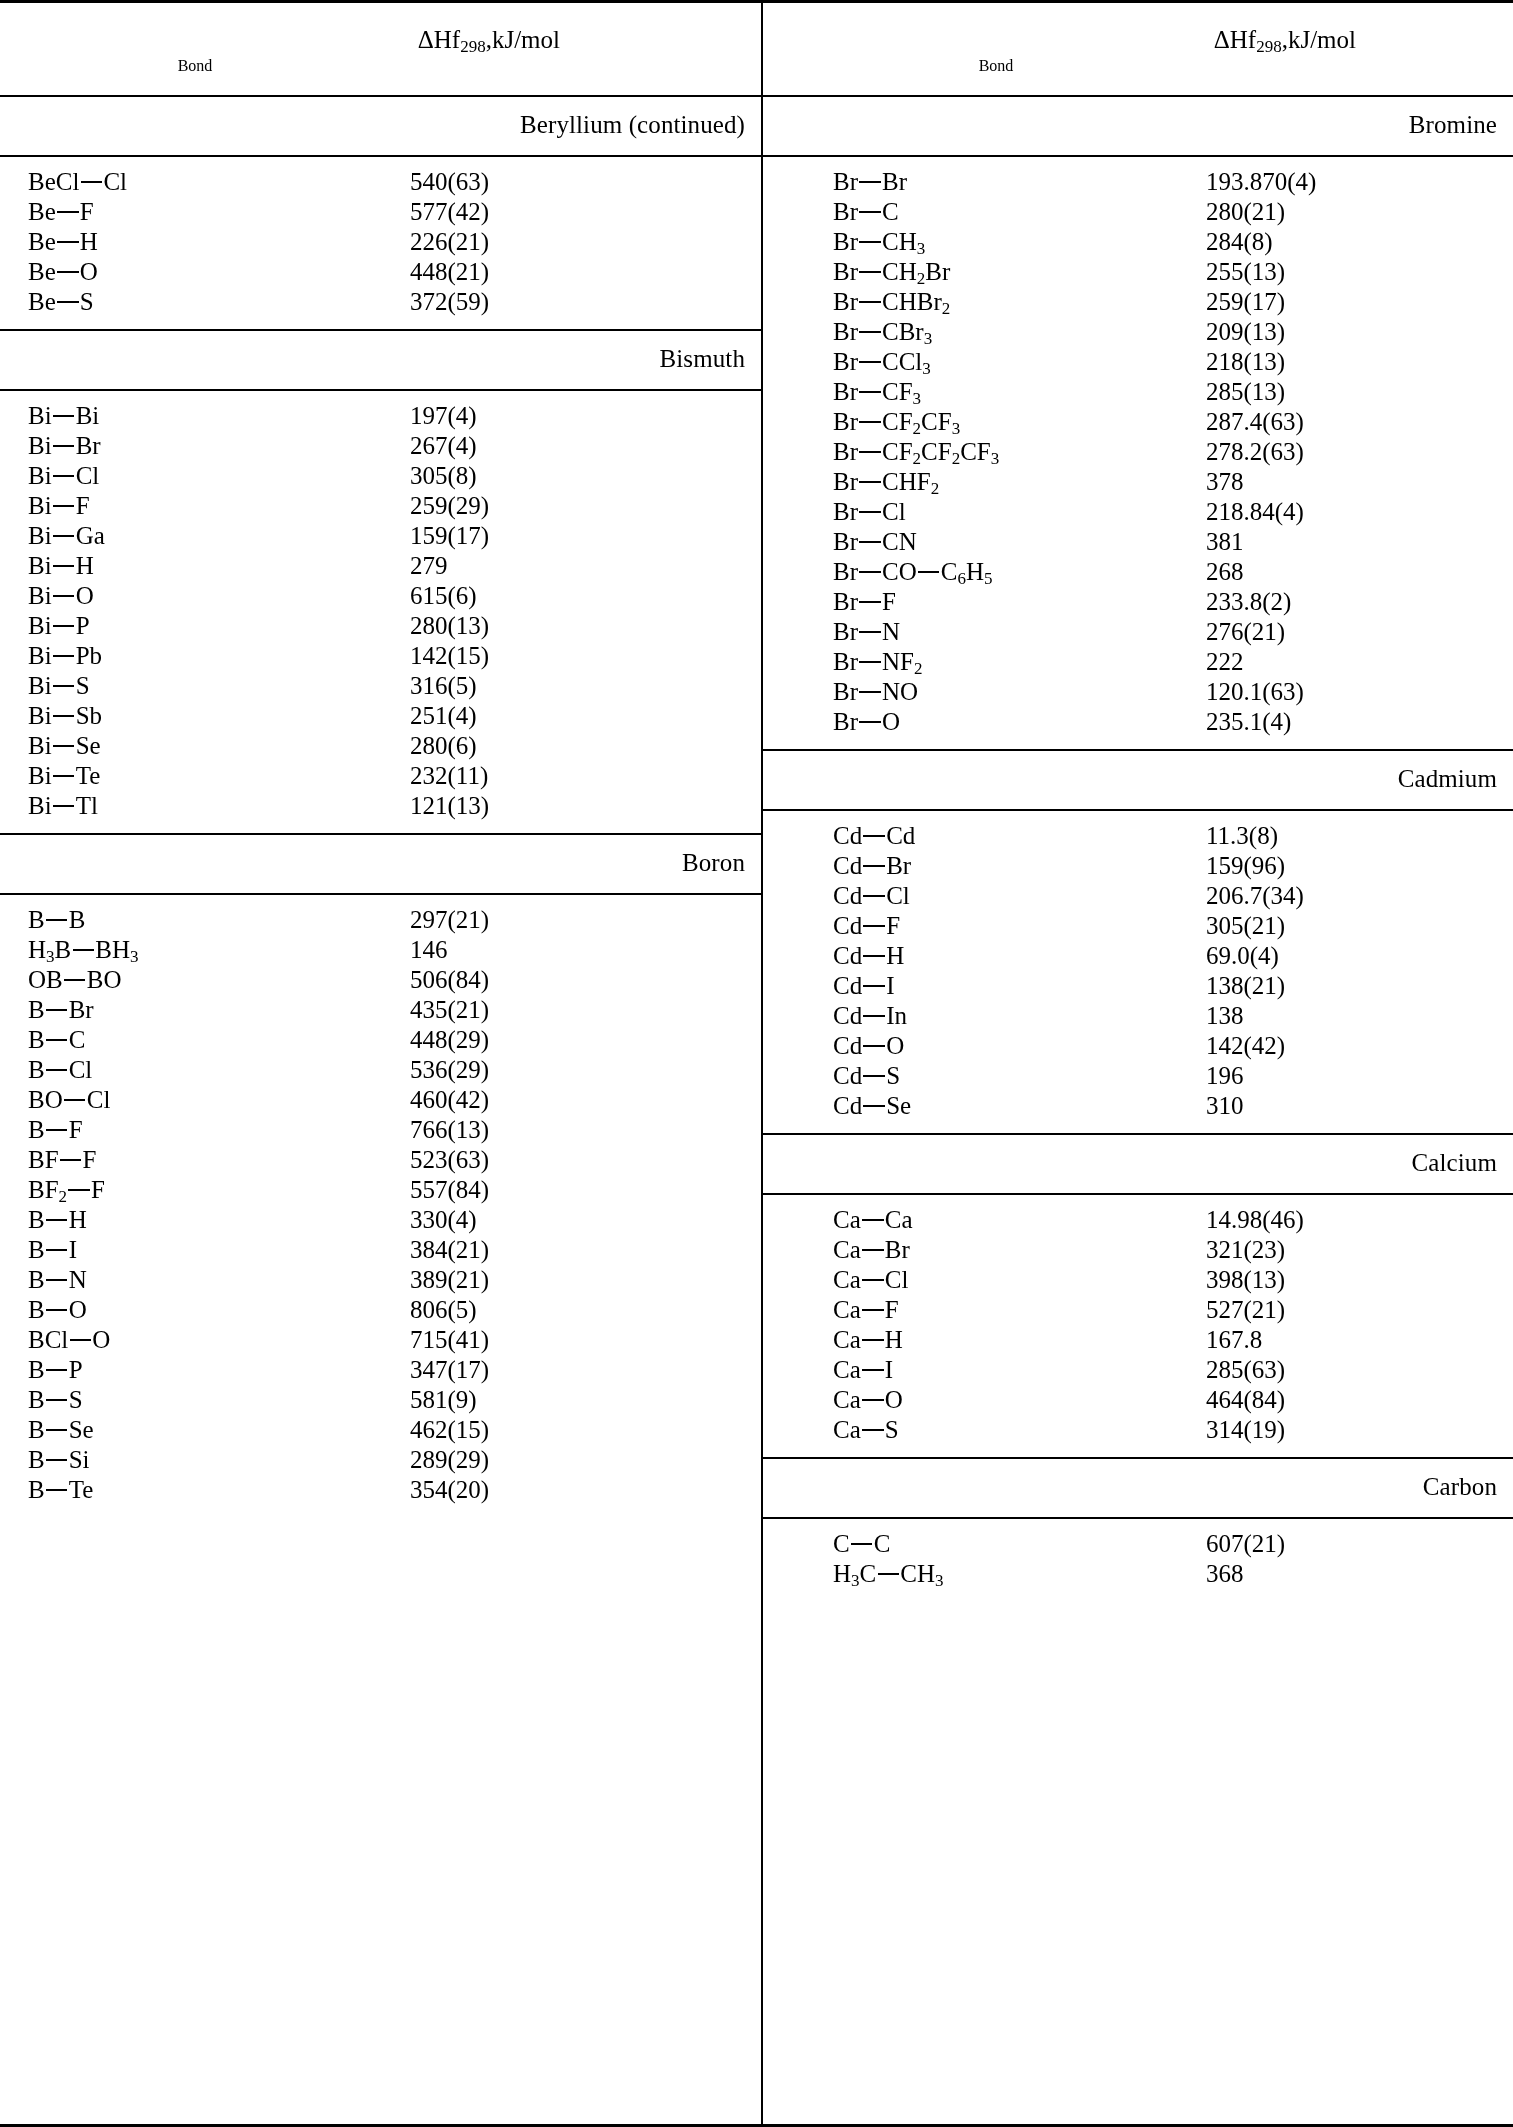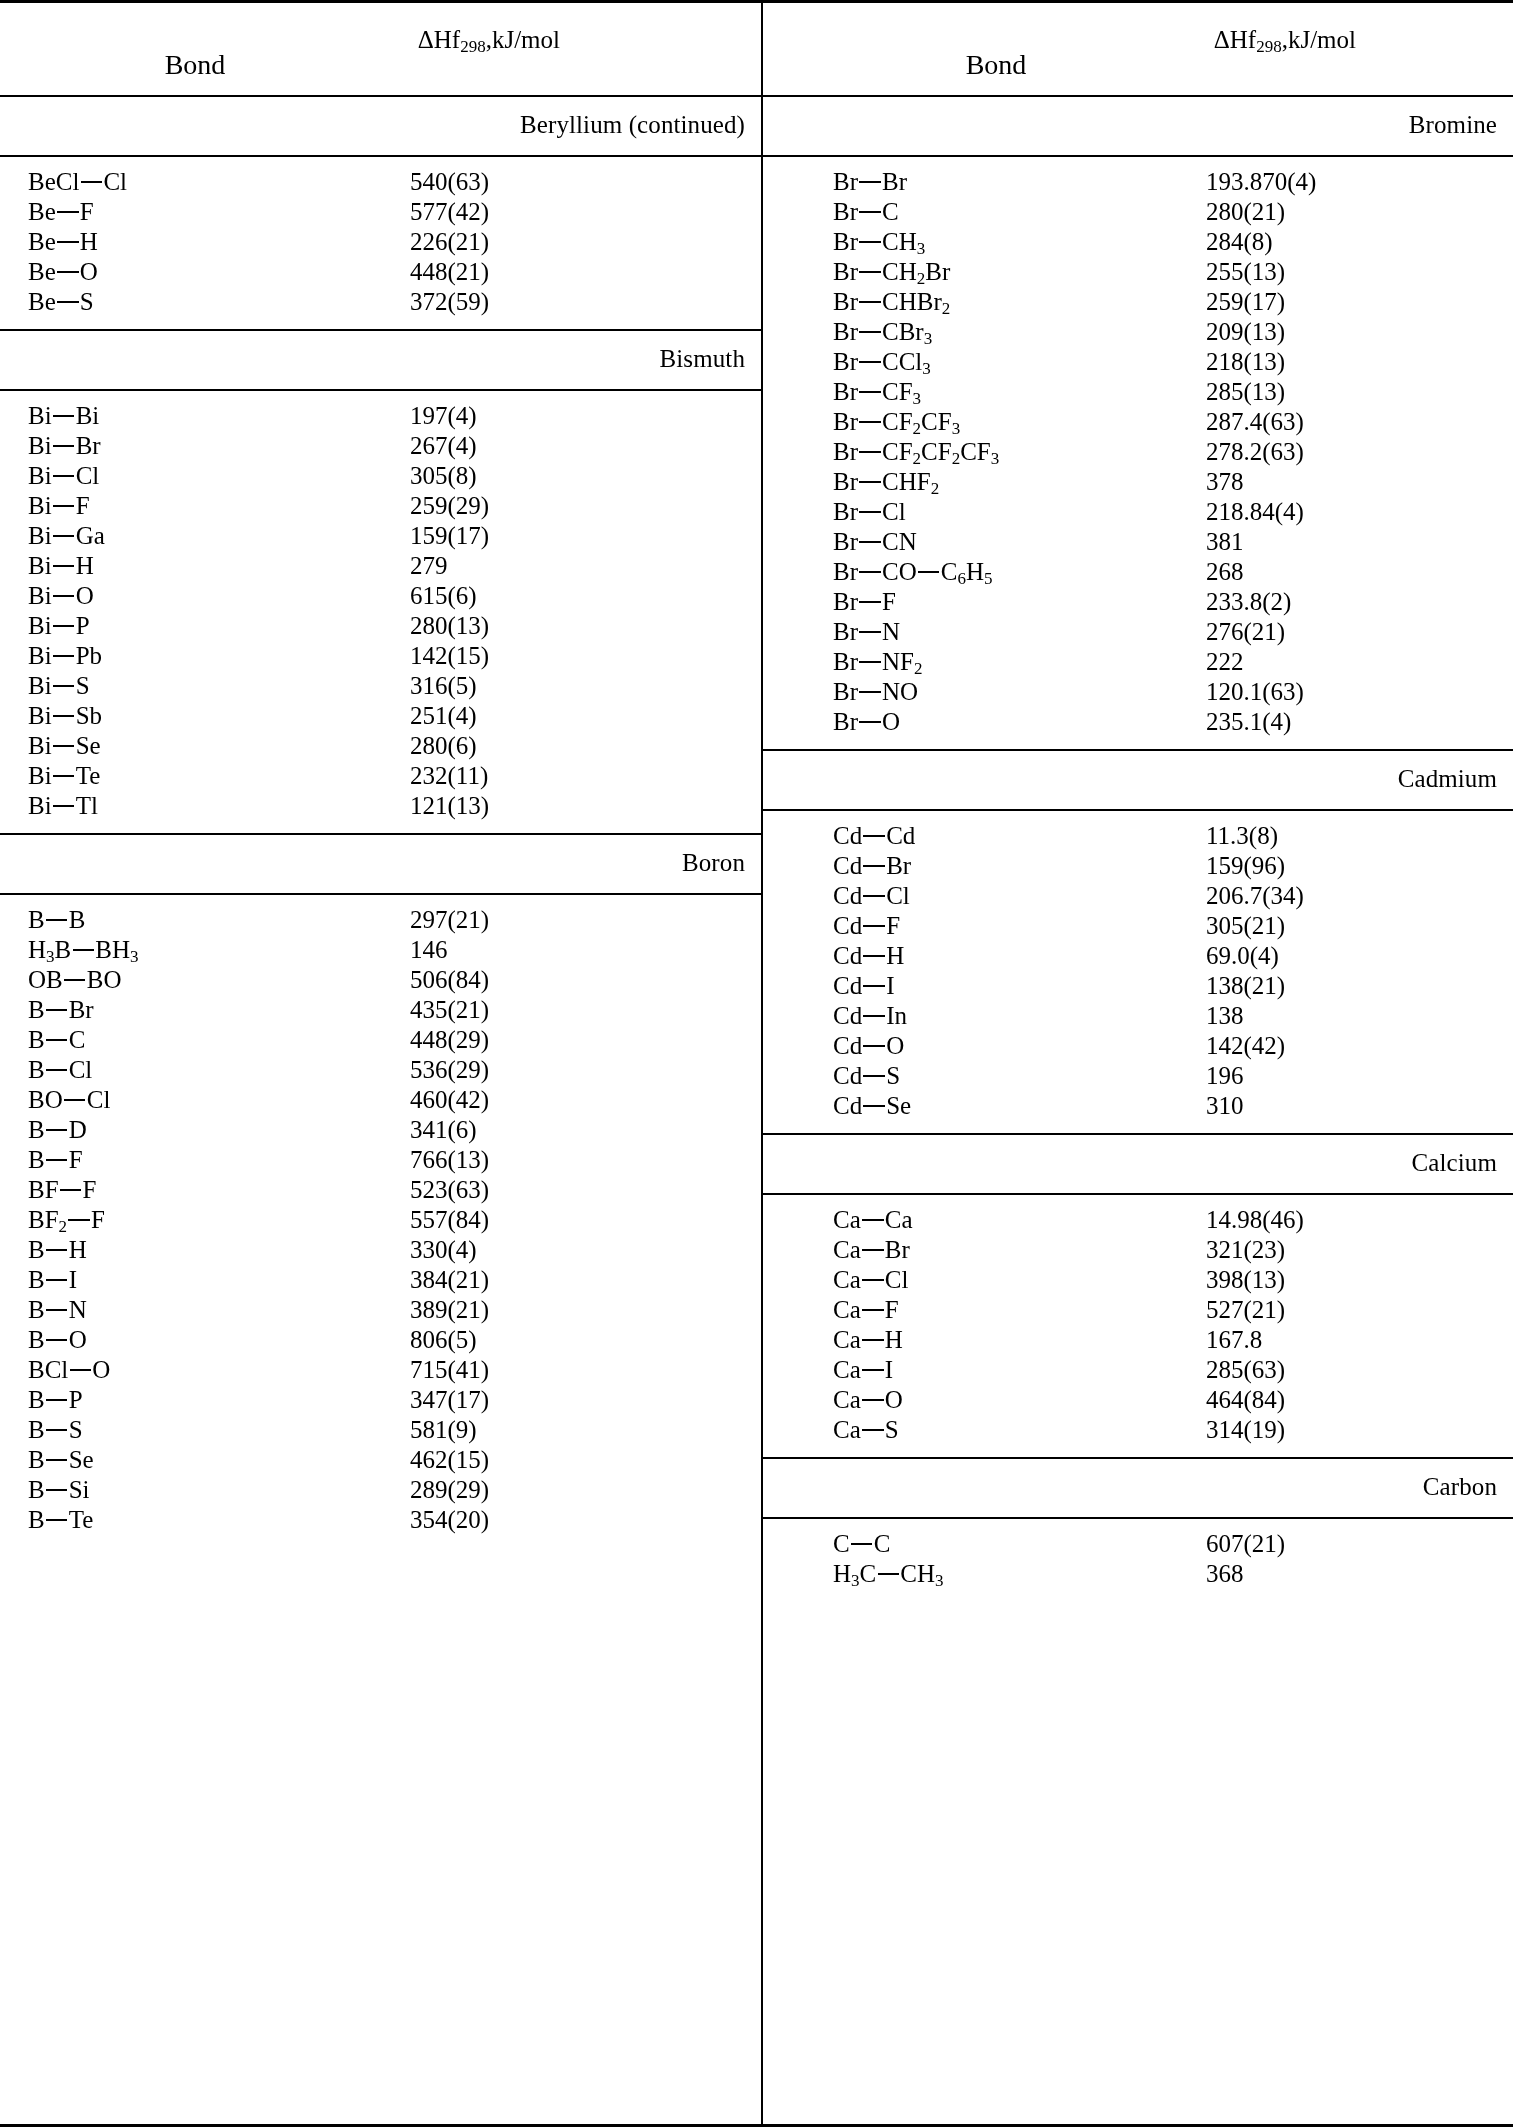--- a/index.html
+++ b/index.html
@@ -74,22 +74,22 @@
   }
   .col-header .hdr-bond {
     position: absolute;
     left: 0;
     top: 0;
     width: 390px;
     bottom: 0;
     display: flex;
     align-items: flex-end;
     justify-content: center;
-    font-size: 28px;
-    padding-bottom: 14px;
+    font-size: 16px;
+    padding-bottom: 20px;
     box-sizing: border-box;
   }
   .column.right .col-header .hdr-bond {
     left: 40px;
   }
   .col-header .hdr-val {
     position: absolute;
     left: 390px;
     top: 0;
     width: 170px;
@@ -298,24 +298,20 @@
             </div>
             <div class="row">
               <span class="bond">B<span class="bondline"></span>Cl</span>
               <span class="value">536(29)</span>
             </div>
             <div class="row">
               <span class="bond">BO<span class="bondline"></span>Cl</span>
               <span class="value">460(42)</span>
             </div>
             <div class="row">
-              <span class="bond">B<span class="bondline"></span>D</span>
-              <span class="value">341(6)</span>
-            </div>
-            <div class="row">
               <span class="bond">B<span class="bondline"></span>F</span>
               <span class="value">766(13)</span>
             </div>
             <div class="row">
               <span class="bond">BF<span class="bondline"></span>F</span>
               <span class="value">523(63)</span>
             </div>
             <div class="row">
               <span class="bond">BF<sub>2</sub><span class="bondline"></span>F</span>
               <span class="value">557(84)</span>

